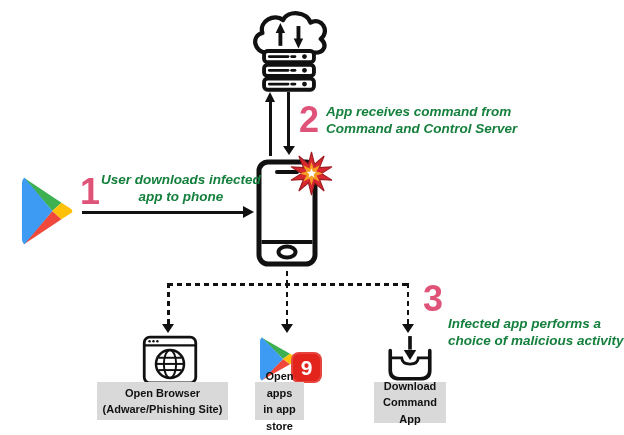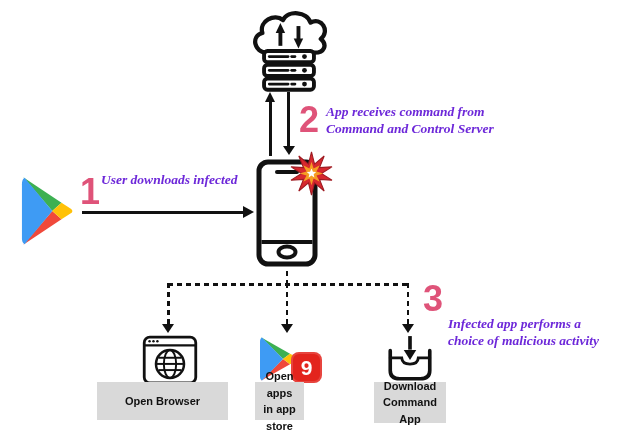--- a/index.html
+++ b/index.html
@@ -7,22 +7,22 @@
     position:relative; width:624px; height:435px;
     background:#ffffff; overflow:hidden;
     font-family:"Liberation Sans", sans-serif;
   }
   .abs { position:absolute; }
   .step-num {
     position:absolute; color:#DF5379; font-weight:800;
     font-size:36px; line-height:1; font-family:"Liberation Sans",sans-serif;
   }
   .step-text {
-    position:absolute; color:#6d28d9; font-weight:bold; font-style:italic;
-    font-size:13.5px; line-height:16.5px; white-space:nowrap;font-family:Liberation Serif, serif;
+    position:absolute; color:#15803d; font-weight:bold; font-style:italic;
+    font-size:13.5px; line-height:16.5px; white-space:nowrap;
   }
   .solid-h { position:absolute; height:2.5px; background:#111; }
   .solid-v { position:absolute; width:2.5px; background:#111; }
   .dash-h  { position:absolute; height:2.5px;
              background:repeating-linear-gradient(90deg,#111 0 5px,transparent 5px 9px); }
   .dash-v  { position:absolute; width:2.5px;
              background:repeating-linear-gradient(180deg,#111 0 5px,transparent 5px 9px); }
   .ah-down { position:absolute; width:0; height:0;
              border-left:6px solid transparent; border-right:6px solid transparent;
              border-top:9.5px solid #111; }
@@ -106,20 +106,21 @@
     <polygon points="14,4.5 72,39 58,50" fill="#3DB052"></polygon>
     <polygon points="14,95.5 72,61 58,50" fill="#F0493B"></polygon>
     <path d="M16,5 C12.5,7 12,10.5 12,14 L12,86 C12,89.5 12.5,93 16,95 L58,50 Z" fill="#3E9BF4"></path>
     <path d="M72,39 L85.5,46.5 Q91.5,50 85.5,53.5 L72,61 L58,50 Z" fill="#FFC107"></path>
   </svg>
 
   <div>
     <div class="step-num" style="left:80px;top:174px;">1</div>
     <div class="step-text" style="left:101px;top:172px;text-align:center;">
       <div>User downloads infected</div>
+      <div>app to phone</div>
     </div>
   </div>
   <div>
     <div class="solid-h" style="left:82px;top:211px;width:162px;"></div>
     <div class="ah-right" style="left:243px;top:206.2px;"></div>
   </div>
 
   <div>
     <div class="dash-v" style="left:285.5px;top:271px;height:13px;"></div>
     <div class="dash-h" style="left:168px;top:283px;width:241px;"></div>
@@ -164,20 +165,21 @@
 
   <svg class="abs" style="left:384px;top:334px;" width="52" height="52" viewBox="0 0 100 100">
     <path d="M12,32 L12,70 Q12,86 30,86 L70,86 Q88,86 88,70 L88,32" fill="none" stroke="#111" stroke-width="7" stroke-linecap="round"></path>
     <path d="M12,46 L34,46 Q35,58 50,58 Q65,58 66,46 L88,46" fill="none" stroke="#111" stroke-width="5.5" stroke-linecap="round"></path>
     <line x1="50" y1="4" x2="50" y2="30" stroke="#111" stroke-width="7"></line>
     <polygon points="50,50 38,31 62,31" fill="#111"></polygon>
   </svg>
 
   <div class="label-box" style="left:97px;top:382px;width:131px;height:38px;align-items:center;">
     <div>Open Browser</div>
+    <div>(Adware/Phishing Site)</div>
   </div>
   <div class="label-box" style="left:255px;top:382px;width:49px;height:38px;">
     <div>Open apps</div>
     <div>in app store</div>
   </div>
   <div class="label-box" style="left:374px;top:382px;width:72px;height:41px;">
     <div>Download</div>
     <div>Command App</div>
   </div>
 

